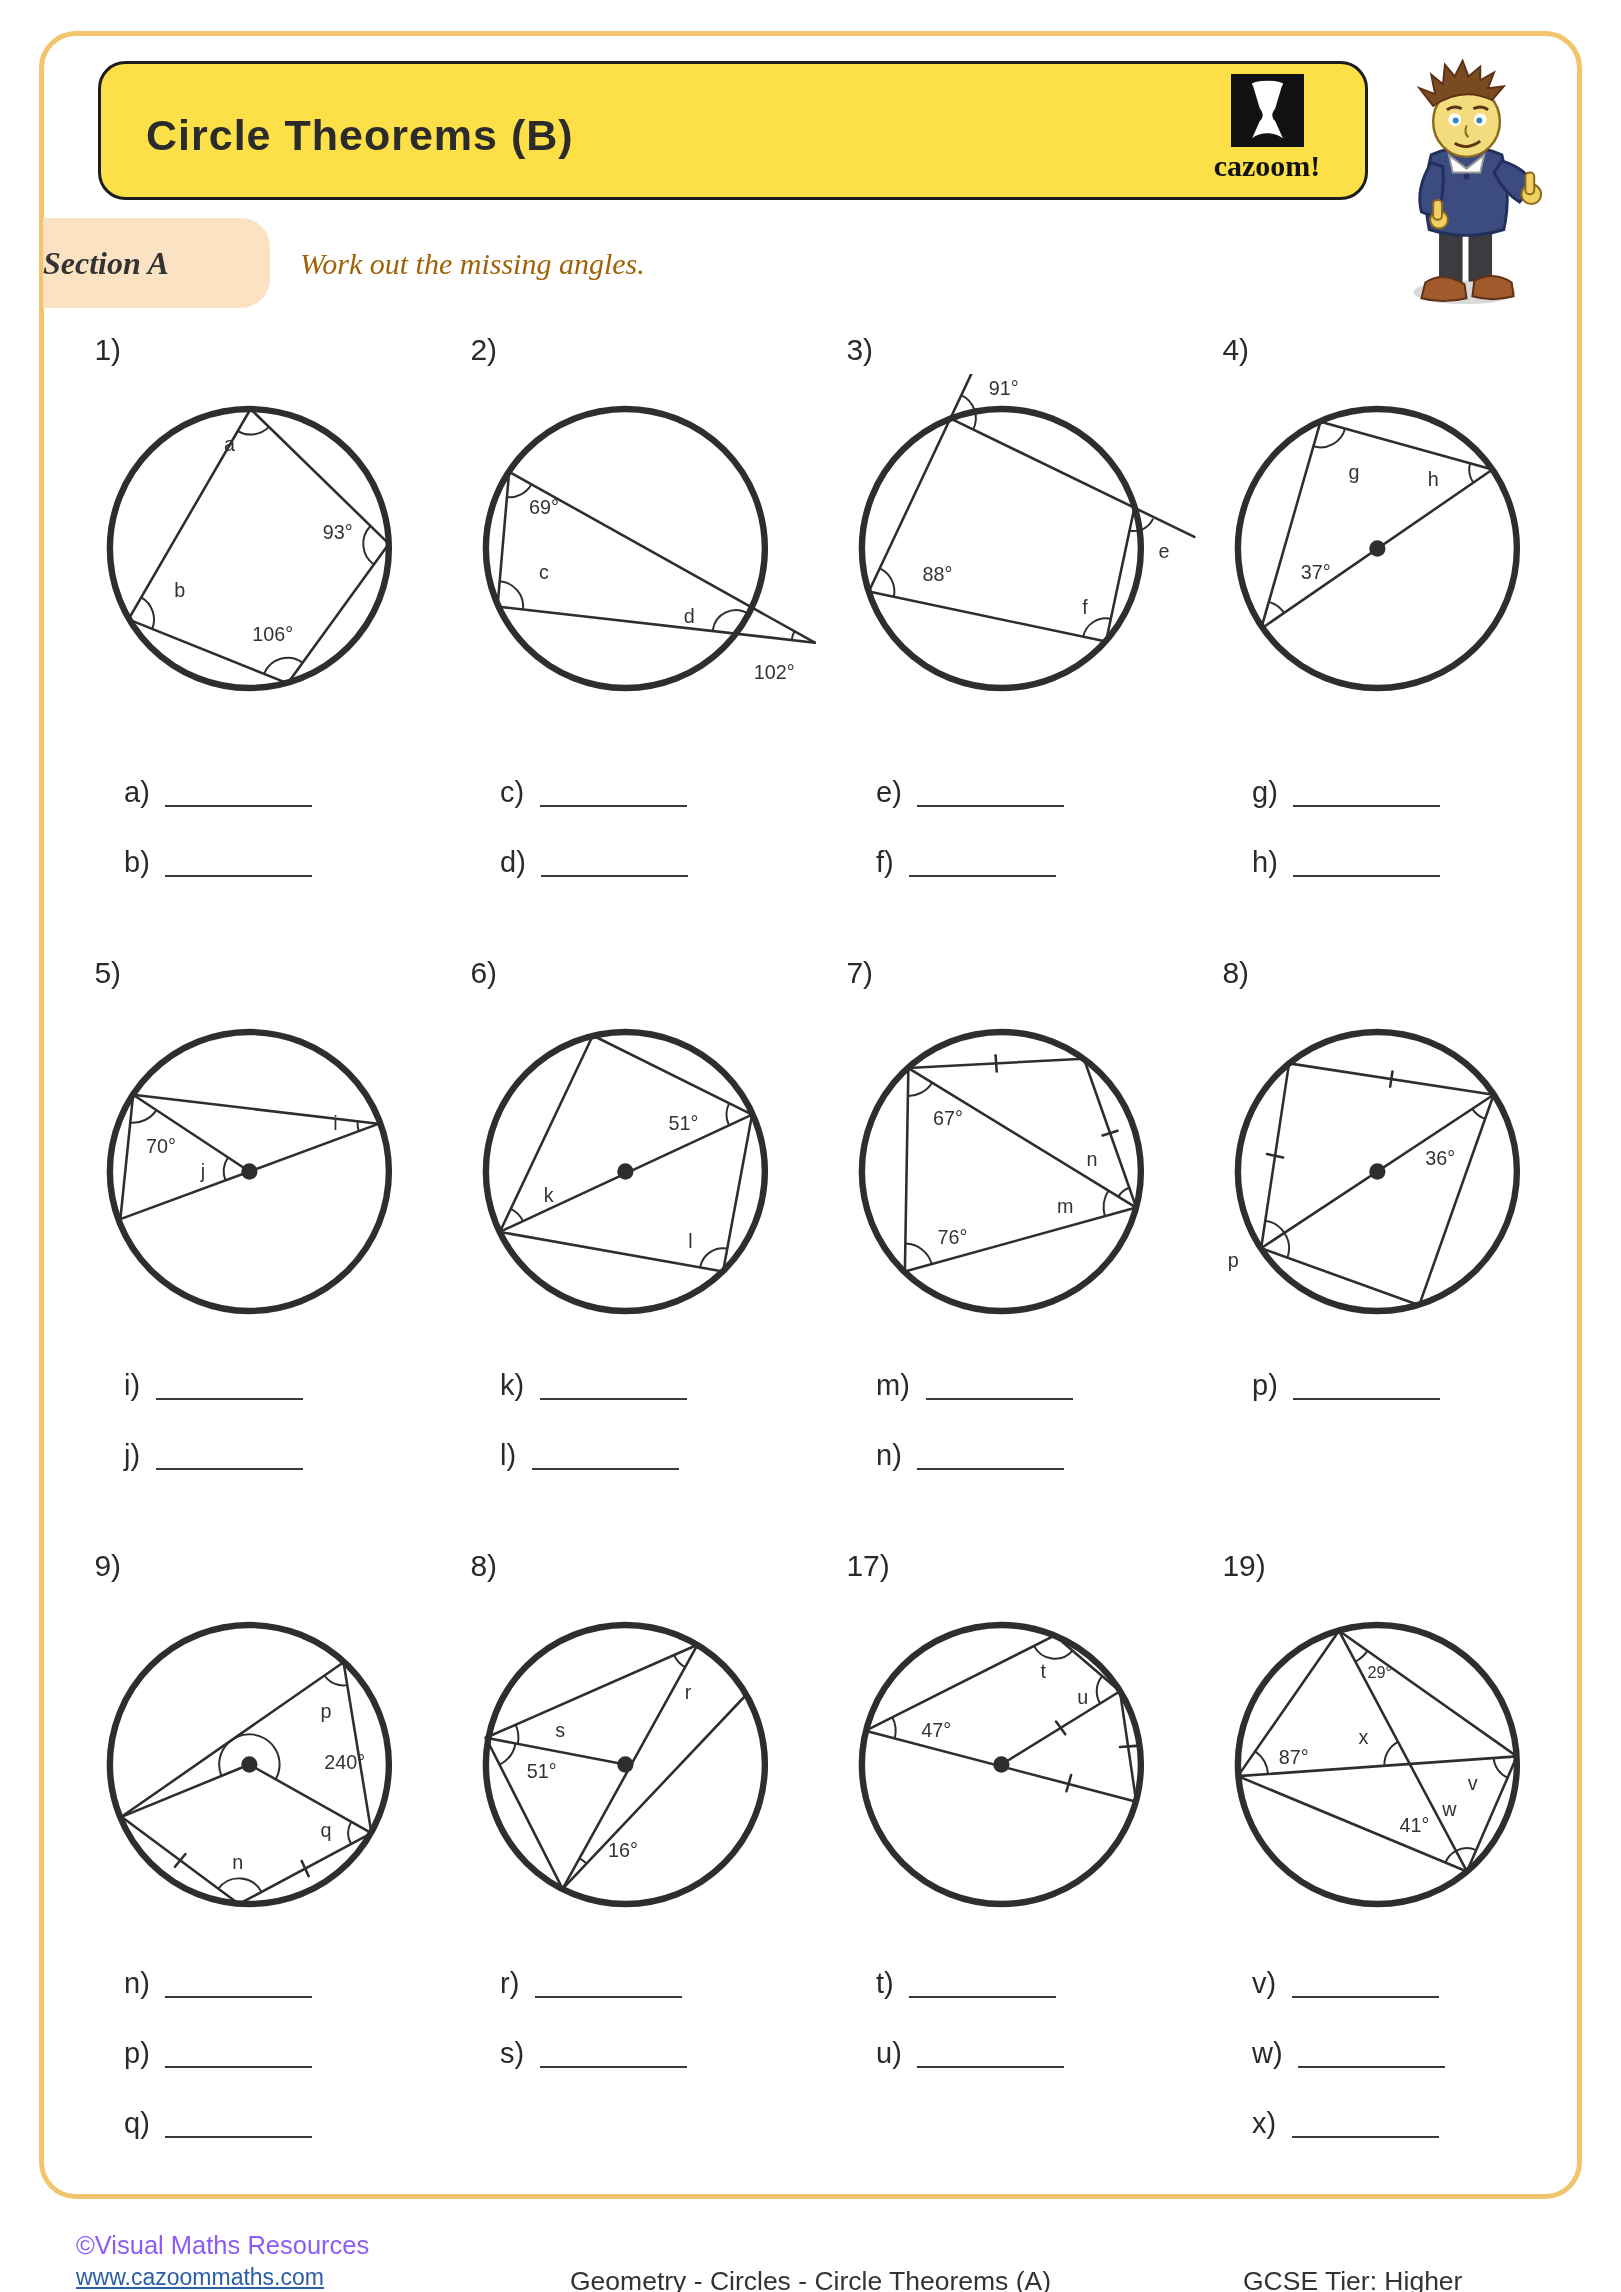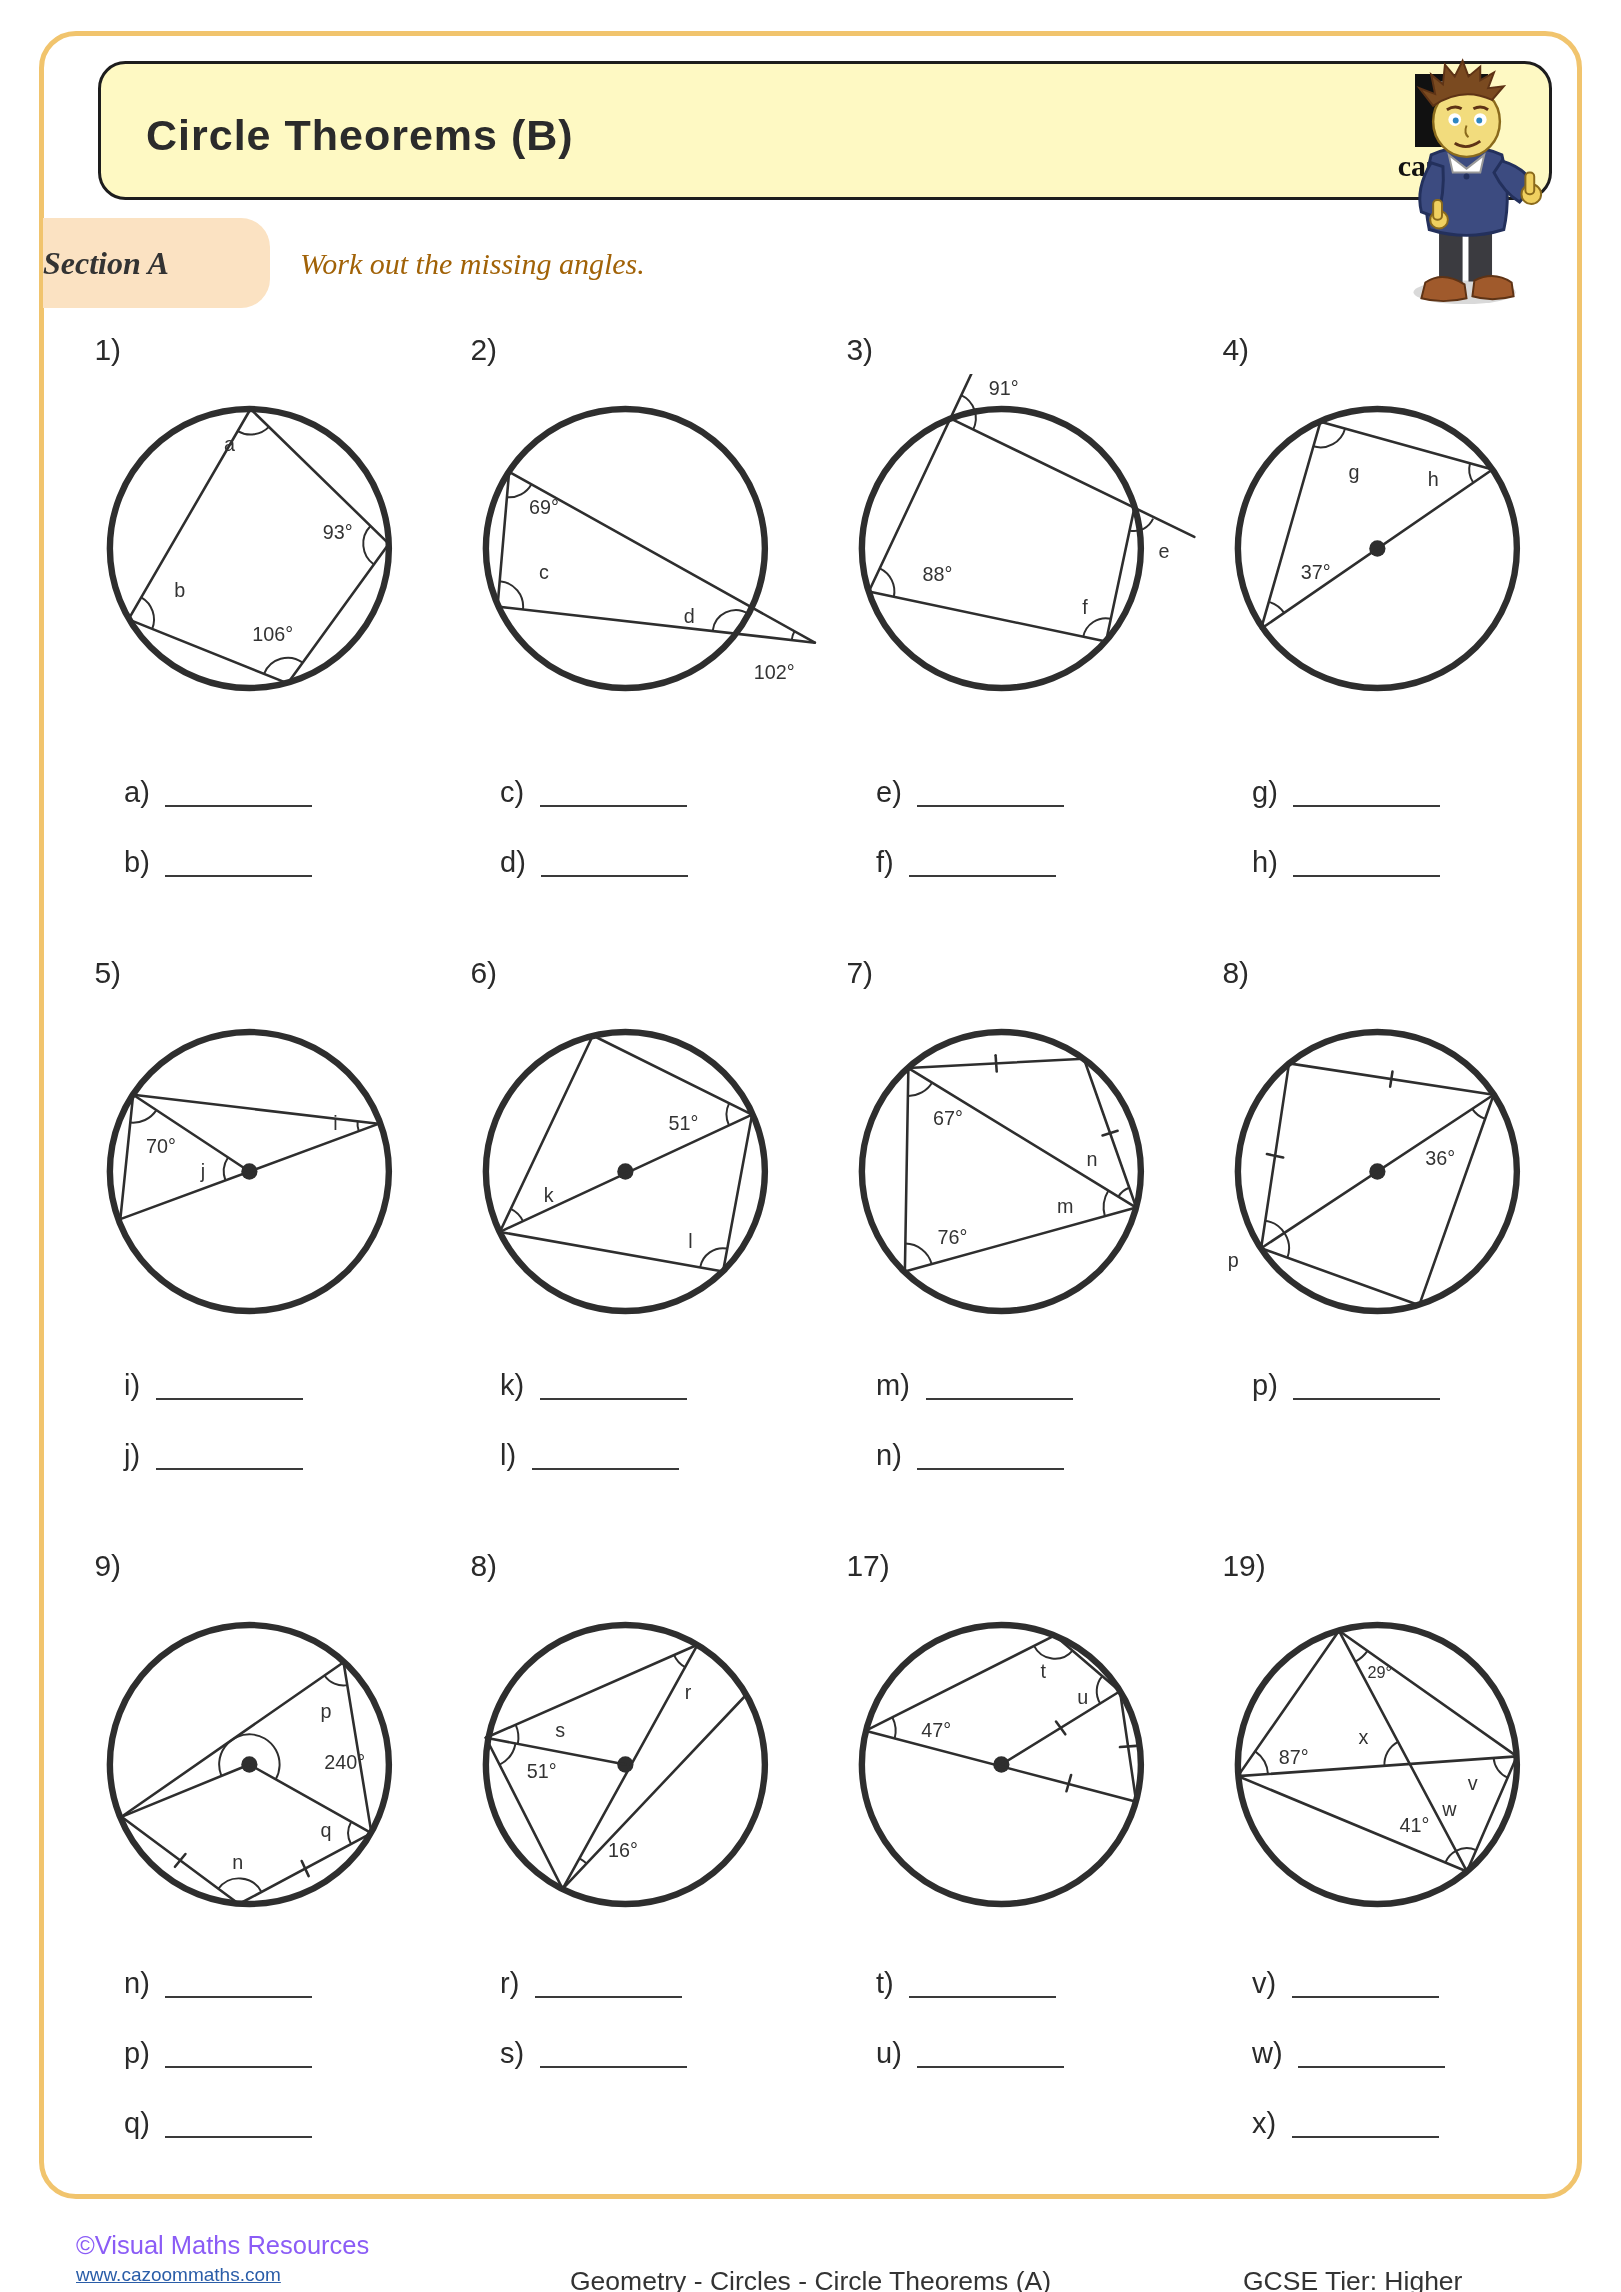--- a/index.html
+++ b/index.html
@@ -1,22 +1,22 @@
 <!DOCTYPE html>
 <html><head>
 <meta charset="utf-8">
 <style>
   html,body{margin:0;padding:0;background:#fff;}
   #page{position:relative;width:1621px;height:2293px;background:#fff;overflow:hidden;
         font-family:"Liberation Sans",sans-serif;color:#222;}
   #border-frame{position:absolute;left:39px;top:31px;width:1543px;height:2168px;
         box-sizing:border-box;border:5.9px solid #f1c46d;border-radius:37px;background:#fff;}
   
-  #title-box{position:absolute;left:98px;top:61px;width:1454px;height:139px;box-sizing:border-box;
-        background:#fef9c3;border:3.4px solid #1d1d1d;border-radius:27.4px;}
+  #title-box{position:absolute;left:98px;top:61px;width:1270px;height:139px;box-sizing:border-box;
+        background:#fde047;border:3.4px solid #1d1d1d;border-radius:27.4px;}
   #title-text{position:absolute;left:45px;top:47px;font-size:43px;font-weight:bold;color:#2b2b2b;letter-spacing:1px;}
   #logo{position:absolute;right:41px;top:9.8px;width:114px;text-align:center;}
   #logo-square{width:73px;height:73px;margin:0 auto;background:#111;display:flex;align-items:center;justify-content:center;}
   #logo-word{font-family:"Liberation Serif",serif;font-weight:bold;font-size:30px;color:#111;margin-top:2px;}
   
   #section-badge{position:absolute;left:43px;top:218px;width:227px;height:90px;background:#fbe2c2;
         border-radius:0 29px 29px 0;display:flex;align-items:center;justify-content:flex-start;}
   #section-badge span{font-family:"Liberation Serif",serif;font-style:italic;font-weight:bold;font-size:32px;color:#333;}
   #instruction{position:absolute;left:300px;top:247px;font-family:"Liberation Serif",serif;
         font-style:italic;font-size:30px;color:#a16207;}
@@ -32,21 +32,21 @@
   .dlabel{font-family:"Liberation Sans",sans-serif;font-size:17px;fill:#333;text-anchor:middle;}
   .dlabel-sm{font-family:"Liberation Sans",sans-serif;font-size:14px;fill:#333;text-anchor:middle;}
   
   .ans-row{position:absolute;left:67px;display:grid;grid-template-columns:repeat(4,376px);}
   .ans-col{padding-left:57px;display:flex;flex-direction:column;gap:37px;}
   .ans-item{display:flex;align-items:flex-end;gap:15.7px;height:33px;}
   .ans-label{font-size:29px;color:#2a2a2a;line-height:29px;}
   .ans-line{width:147px;height:29px;border-bottom:2.9px solid #3a3a3a;}
   
   #footer-copy{position:absolute;left:76px;top:2231px;font-size:25.5px;color:#8b5cf6;}
-  #footer-link{position:absolute;left:76px;top:2264px;font-size:19px;color:#2a5da8;text-decoration:underline;}
+  #footer-link{position:absolute;left:76px;top:2264px;font-size:23px;color:#2a5da8;text-decoration:underline;}
   #footer-center{position:absolute;left:50%;transform:translateX(-50%);top:2266px;font-size:26.5px;color:#333;}
   #footer-right{position:absolute;left:1243px;top:2266px;font-size:26.5px;color:#333;}
   #mascot{position:absolute;left:1388px;top:45px;}
 </style>
 </head>
 <body>
 
 <div id="page">
   <div id="border-frame"></div>
 

